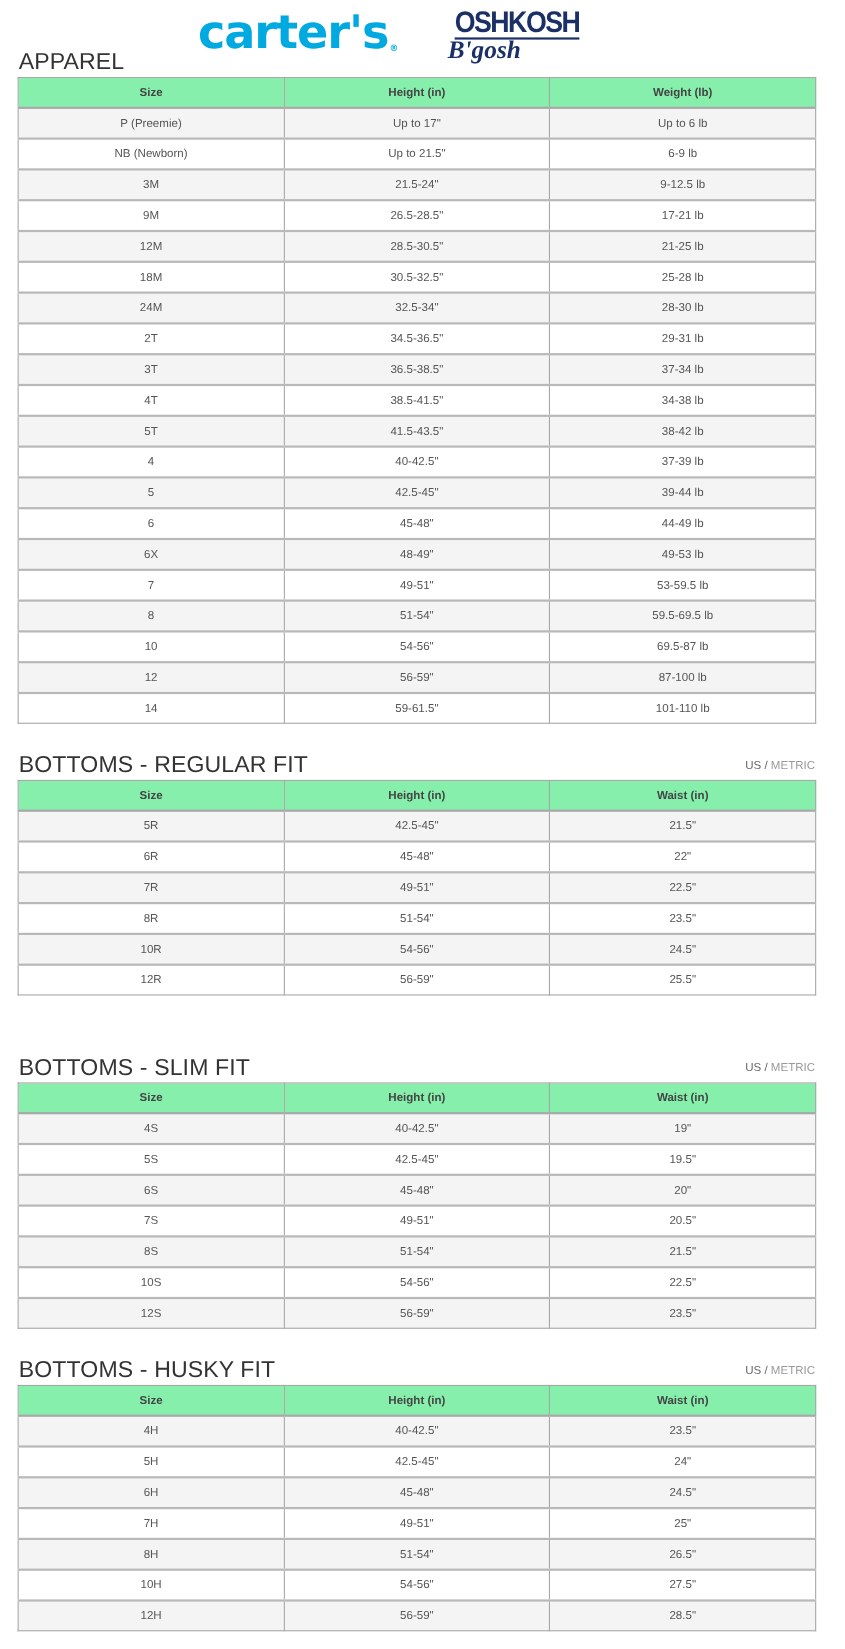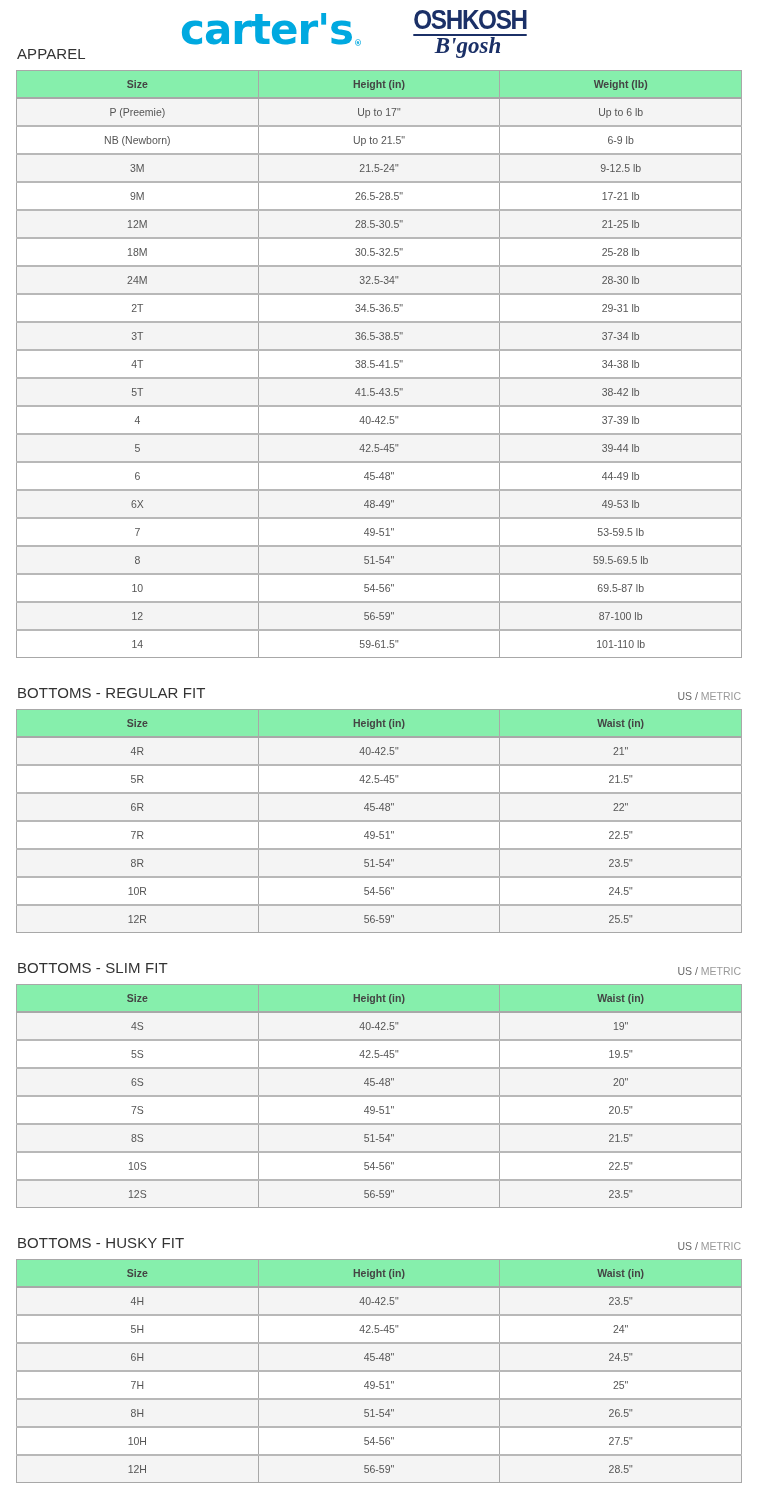--- a/index.html
+++ b/index.html
@@ -1,23 +1,23 @@
 <!DOCTYPE html>
 <html><head>
 <meta charset="utf-8">
 <style>
   html, body { margin:0; padding:0; background:#ffffff; }
   body { width:768px; height:1499px; position:relative; font-family:"Liberation Sans", sans-serif; color:#444; overflow:hidden; }
   .logos { position:absolute; top:0; left:0; width:696px; height:70px; }
   .logo-carters { position:absolute; left:180px; top:4px; font-family:"DejaVu Sans", sans-serif; font-weight:bold; font-size:42px; color:#00a9e0; letter-spacing:-1px; line-height:52px; }
   .logo-carters sup { font-size:8px; vertical-align:top; position:relative; top:14px; margin-left:1px; }
-  .logo-oshkosh { position:absolute; left:407px; top:6px; width:122px; text-align:center; color:#1b3067; }
+  .logo-oshkosh { position:absolute; left:407px; top:6px; width:122px; color:#1b3067; }
   .oshkosh-top { font-family:"Liberation Sans Narrow","Liberation Sans", sans-serif; font-weight:bold; font-size:27px; line-height:28px; letter-spacing:-1.5px; border-bottom:2px solid #1b3067; display:inline-block; transform:scaleX(0.9); transform-origin:center; }
   .oshkosh-bottom { font-family:"Liberation Serif", serif; font-style:italic; font-weight:bold; font-size:23px; line-height:20px; margin-top:0px; }
-  .section-title { position:absolute; left:17px; font-size:15px; color:#333; letter-spacing:0.1px; }
+  .section-title { position:absolute; left:17px; font-size:21px; color:#333; letter-spacing:0.1px; }
   .unit-toggle { position:absolute; right:27px; font-size:10.5px; }
   .unit-us { color:#666;margin-left:17px; }
   .unit-sep { color:#666; }
   .unit-metric { color:#999;margin-top:28px; }
   table.size-table { position:absolute; left:16px; width:726px; border-collapse:collapse; table-layout:fixed; }
   table.size-table th, table.size-table td { border:1px solid #a8a8a8; height:26px; padding:0; text-align:center; font-size:10.5px; color:#555; }
   table.size-table th { font-weight:bold; color:#444; background:#86efac; border-bottom:2px solid #a8a8a8; }
   table.size-table tbody tr:nth-child(odd) td { background:#f4f4f4; }
   table.size-table tbody tr:nth-child(even) td { background:#ffffff; }
   table.size-table td { border-top:2px solid #b8b8b8; }
@@ -153,25 +153,20 @@
 <table class="size-table" style="top:709px;">
   <thead>
       <tr>
         <th>Size</th>
         <th>Height (in)</th>
         <th>Waist (in)</th>
       </tr>
     </thead>
   <tbody>
       <tr>
-        <td>4R</td>
-        <td>40-42.5"</td>
-        <td>21"</td>
-      </tr>
-      <tr>
         <td>5R</td>
         <td>42.5-45"</td>
         <td>21.5"</td>
       </tr>
       <tr>
         <td>6R</td>
         <td>45-48"</td>
         <td>22"</td>
       </tr>
       <tr>

